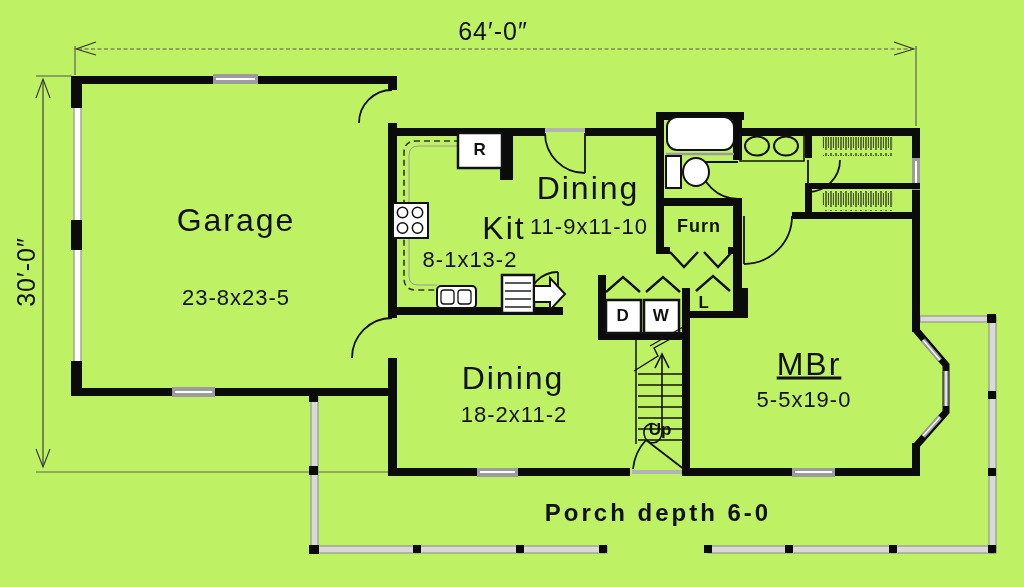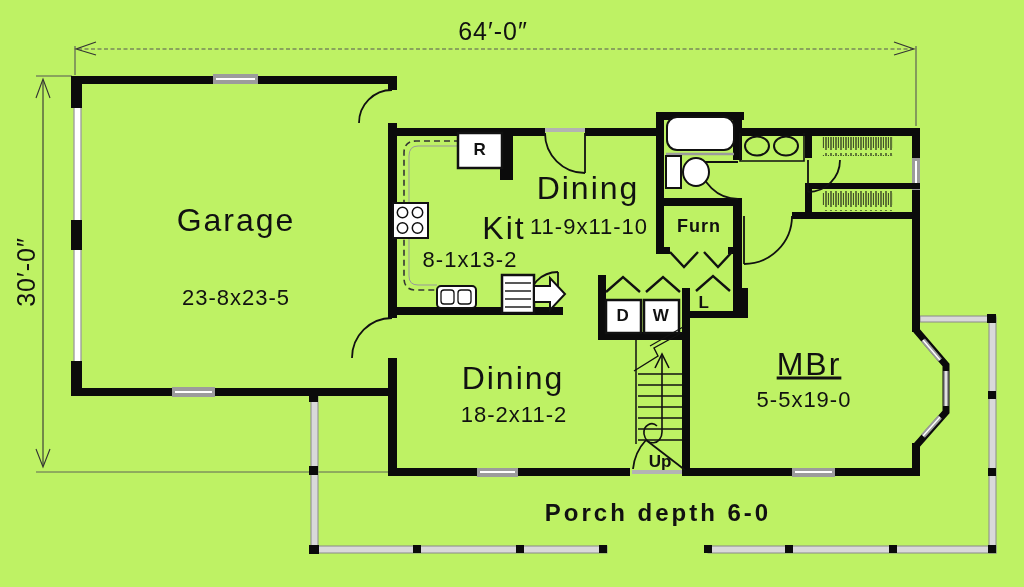--- a/index.html
+++ b/index.html
@@ -273,16 +273,16 @@
 <div class="txt room-dims" style="left:514px; top:415px;">18-2x11-2</div>
 
 <div class="txt room-name" style="left:809px; top:364px;text-decoration:underline;">MBr</div>
 <div class="txt room-dims" style="left:804px; top:400px;">5-5x19-0</div>
 
 <div class="txt furn-label" style="left:699px; top:226px;">Furn</div>
 <div class="txt small-label" style="left:480px; top:150px;">R</div>
 <div class="txt small-label" style="left:623px; top:316px;">D</div>
 <div class="txt small-label" style="left:661px; top:316px;">W</div>
 <div class="txt small-label" style="left:704px; top:303px;">L</div>
-<div class="txt up-label" style="left:660px; top:430px;margin-top:32px;">Up</div>
+<div class="txt up-label" style="left:660px; top:430px;">Up</div>
 <div class="txt porch-label" style="left:658px; top:513px;">Porch depth 6-0</div>
 
 </div>
 
 </body></html>

